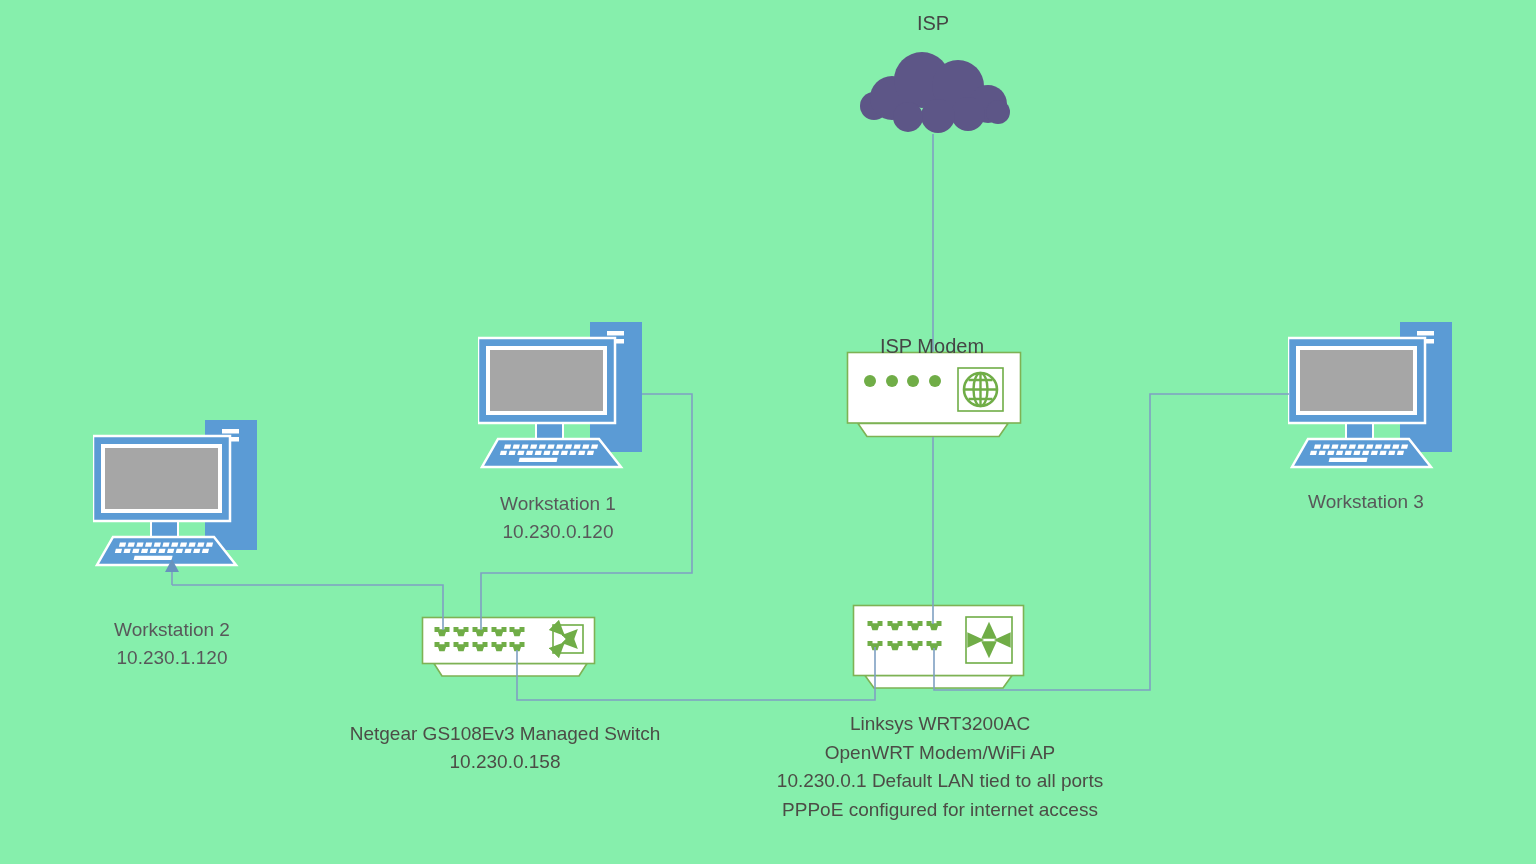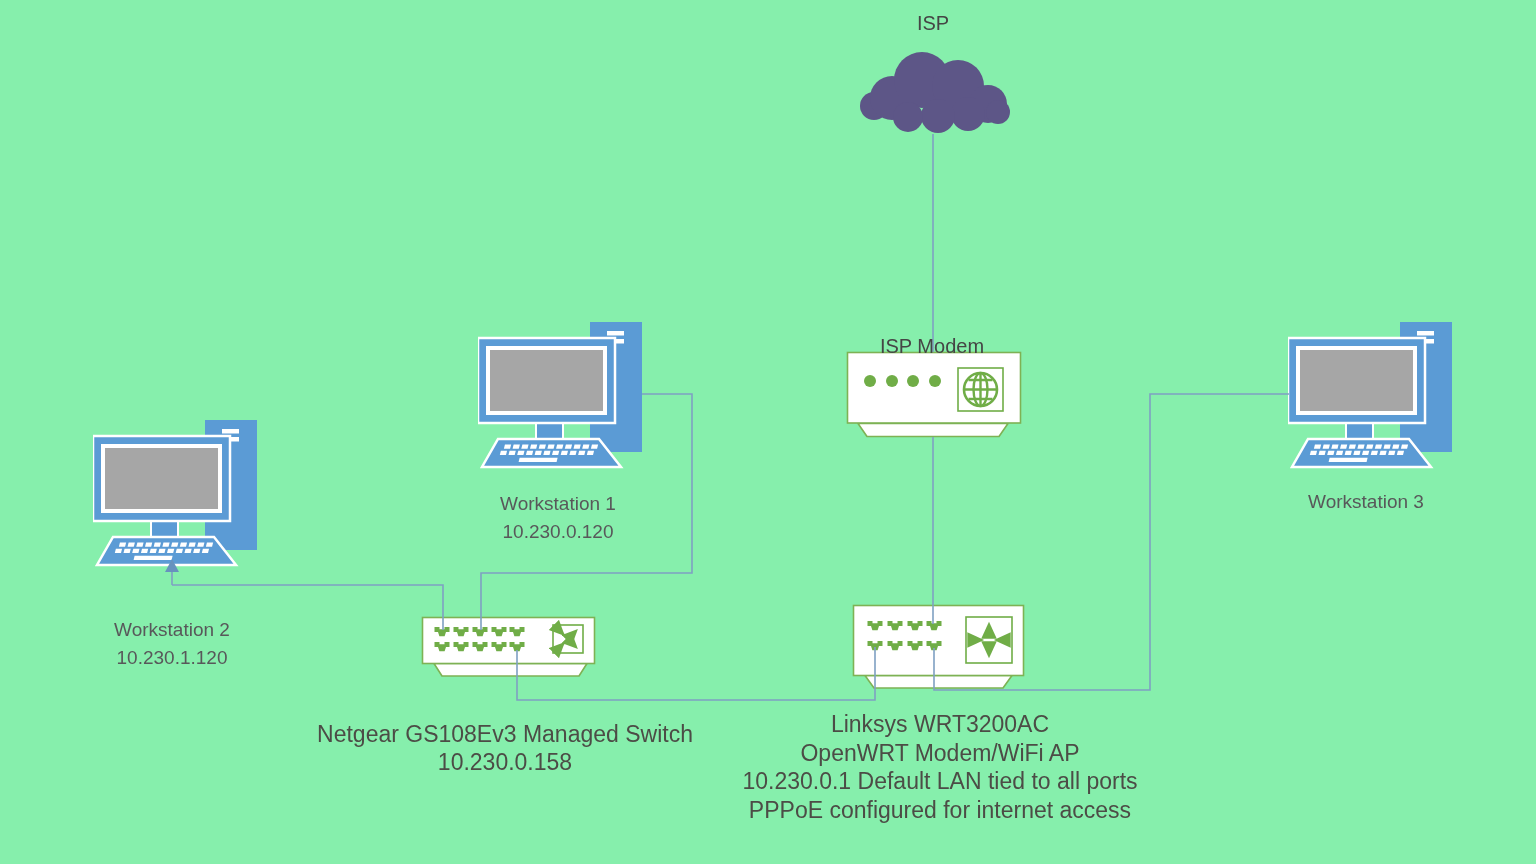--- a/index.html
+++ b/index.html
@@ -1,20 +1,20 @@
 <!DOCTYPE html>
 <html><head>
 <meta charset="utf-8">
 <style>
   html,body{margin:0;padding:0;background:#ffffff;}
   .canvas{position:relative;width:1536px;height:864px;background:#86efac;overflow:hidden;
           font-family:"Liberation Sans",sans-serif;}
   .abs{position:absolute;}
   .label{position:absolute;text-align:center;font-size:19px;line-height:28px;color:#58585A;}
-  .caption{position:absolute;text-align:center;font-size:23px;line-height:28px;color:#4C4C46;}
+  .caption{position:absolute;text-align:center;font-size:19px;line-height:28px;color:#4C4C46;}
   .isp-title{font-size:20px;color:#454545;}
   svg{display:block;}
 </style>
 </head>
 <body>
 
 <div class="canvas">
 
   <svg class="abs" style="left:846px;top:46px;" width="178" height="94" viewBox="0 0 178 94">
     <g fill="#5D5687">

